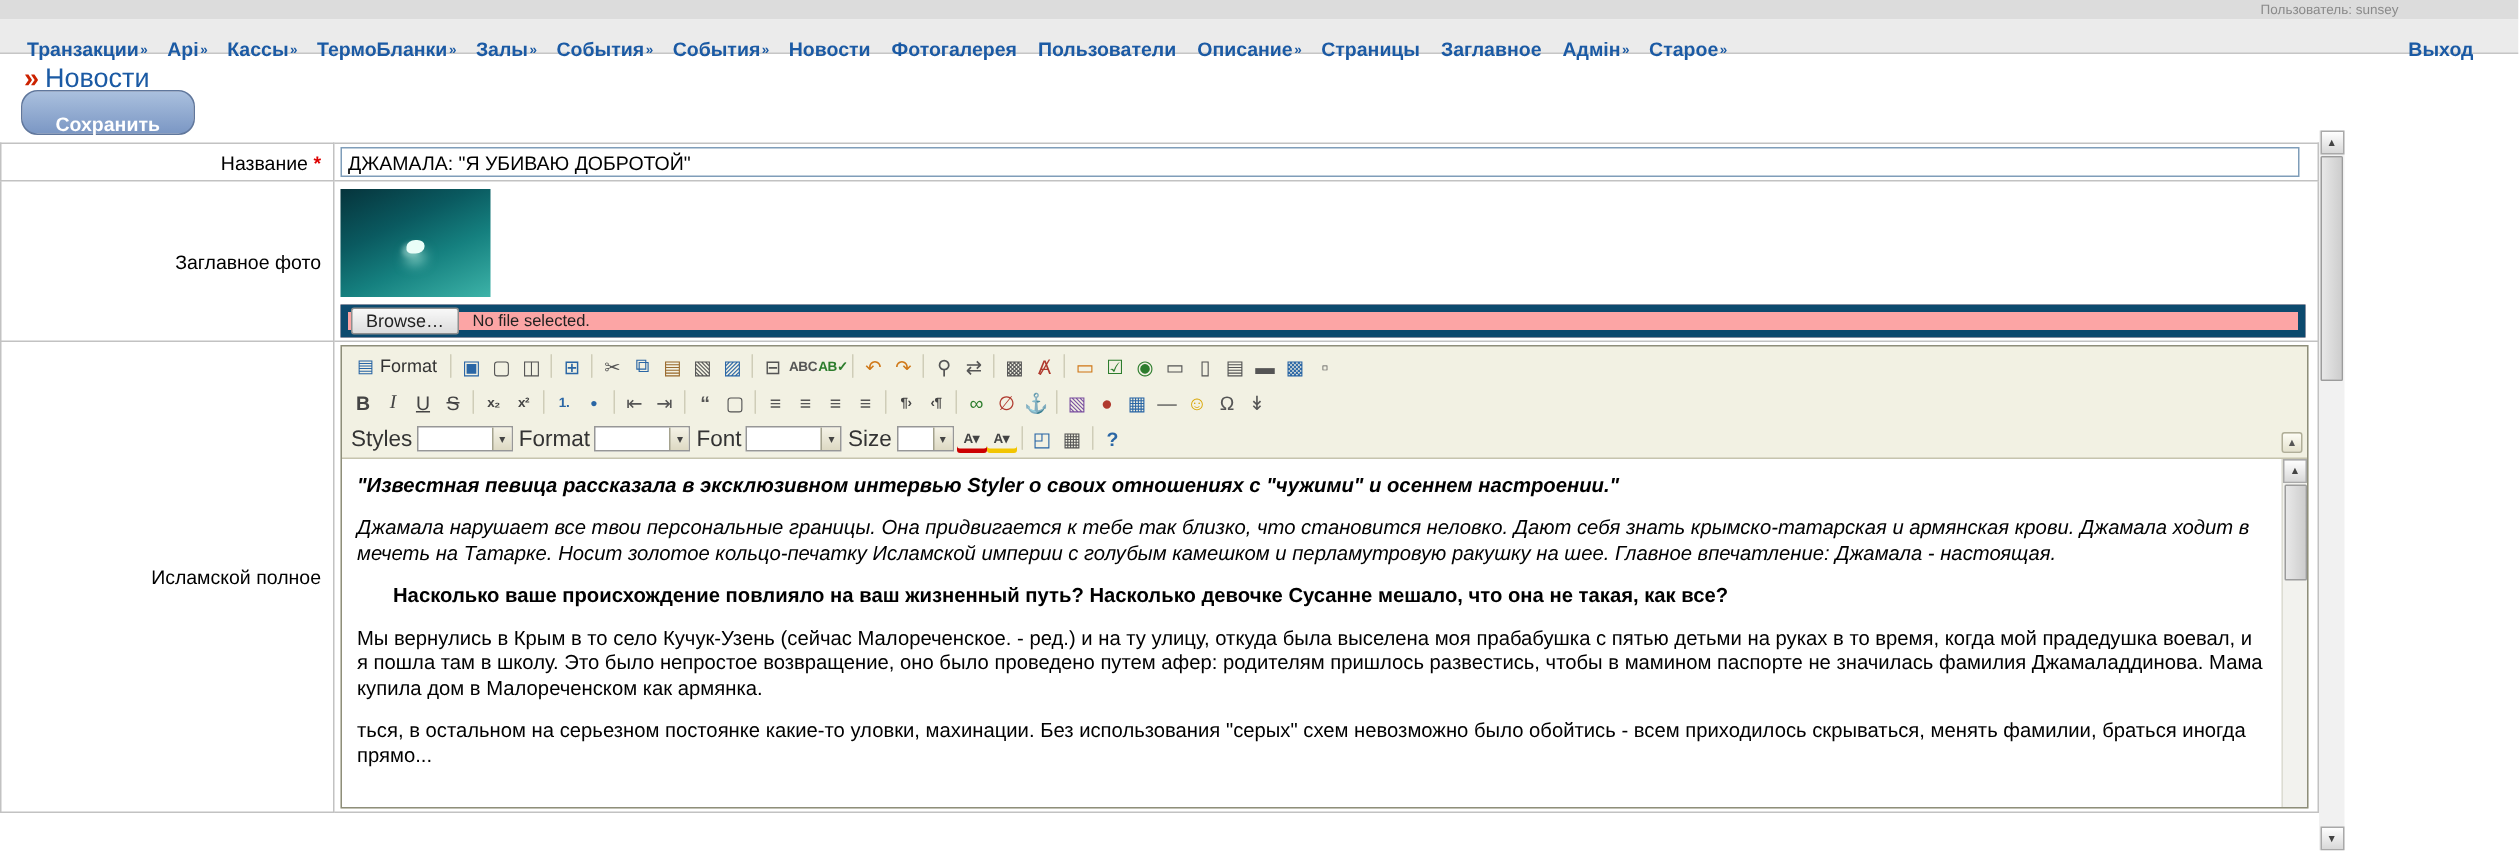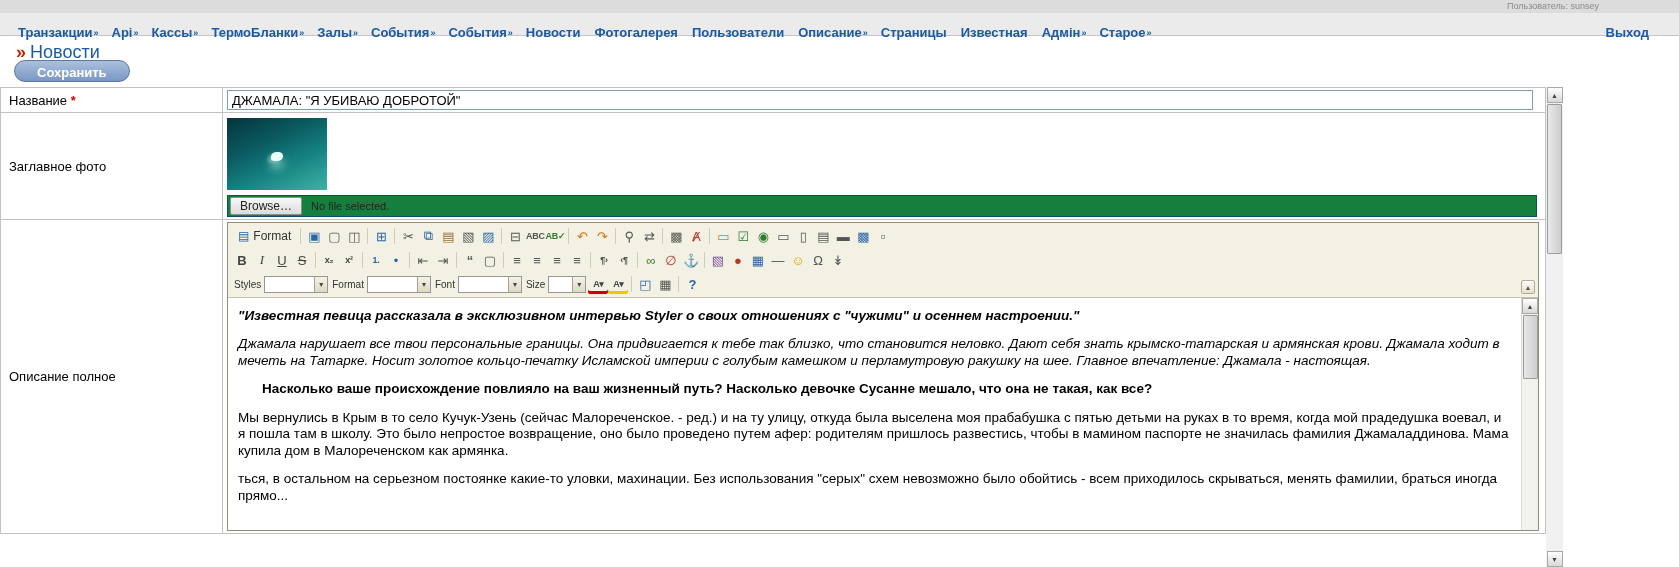--- a/index.html
+++ b/index.html
@@ -22,26 +22,26 @@
   .menu-logout { color:#1b5aa4; font-weight:bold; font-size:13px; text-decoration:none; cursor:pointer; }
 
   
   .breadcrumb { margin:6px 0 4px 16px; font-size:18px; height:14px; }
   .bc-marker { color:#cc2200; font-weight:bold; margin-right:4px; }
   .bc-link { color:#1b5aa4; text-decoration:none; cursor:pointer; }
 
   
   .save-btn { display:block; margin:0 0 5px 14px; height:22px;
     background:linear-gradient(#aac0de,#7b97c4); border:1px solid #60779c; border-radius:11px;
-    color:#fff; font-weight:bold; font-size:13px; padding:4px 22px; cursor:pointer; font-family:inherit;text-align:right; }
+    color:#fff; font-weight:bold; font-size:13px; padding:14px 22px; cursor:pointer; font-family:inherit;text-align:right; }
 
   
   .form-table { border-collapse:collapse; width:1546px; table-layout:fixed; }
   .form-table td { border:1px solid #c2c2c2; font-size:13px; }
-  .label-cell { width:222px; padding:3px 8px; vertical-align:middle; }
+  .label-cell { width:222px; text-align:right; padding:3px 8px; vertical-align:middle; }
   .value-cell { padding:2px 4px; vertical-align:middle; }
   .row-gray td { background:#e9e9e9; }
   .row-white td { background:#fff; }
   .req { color:#d00; font-weight:bold; }
 
   .text-input { border:1px solid #7f9db9; height:20px; font-size:13px; font-family:inherit;
     padding:1px 4px; background:#fff; color:#000; }
   .name-input { width:calc(100% - 8px); }
   .date-input { width:187px; vertical-align:middle; }
 
@@ -50,21 +50,21 @@
     background-image:
       repeating-linear-gradient(to right, transparent 0 3px, #d88 3px 4px),
       repeating-linear-gradient(to bottom, transparent 0 3px, #d88 3px 4px); }
 
   .thumb { width:100px; height:72px; margin:3px 0 5px;
     background:linear-gradient(155deg,#06343c 0%,#0a5a60 35%,#15807f 62%,#3db3a8 100%); position:relative; }
   .thumb-bird { position:absolute; left:44px; top:34px; width:12px; height:9px; background:#eafef8;
     border-radius:50% 40% 50% 30%;
     box-shadow:0 7px 8px 1px rgba(200,255,240,.5), -3px 2px 3px rgba(220,255,245,.35); }
 
-  .file-row { border:1px solid #0c4a6e; background:#15803d; height:22px; display:flex;
+  .file-row { border:5px solid #0c4a6e; background:#fca5a5; height:22px; display:flex;
     align-items:center; width:calc(100% - 4px); }
   .browse-btn { margin:0 1px 0 2px; background:linear-gradient(#f8f8f8,#dcdcdc); border:1px solid #8e8e8e;
     border-radius:2px; font-size:12px; padding:1px 9px; font-family:inherit; color:#222; cursor:pointer; height:18px; }
   .file-status { font-size:11px; color:#222; margin-left:8px; }
 
   .cb-wrap { display:flex; align-items:center; gap:4px; font-size:12.5px; cursor:default; }
   .cb { width:13px; height:13px; margin:0; }
 
   
   .editor { border:1px solid #8e8e7a; background:#f2f1e3; width:1312px; position:relative; }
@@ -89,21 +89,21 @@
   [data-cls~="c-purple"] { color:#7a4fa0; }
   [data-cls~="c-brown"]  { color:#9a6b2f; }
   [data-cls~="color-text"] { box-shadow:inset 0 -3px 0 #cc0000; }
   [data-cls~="color-bg"]   { box-shadow:inset 0 -3px 0 #f2c500; }
 
   .source-btn { display:inline-flex; align-items:center; gap:4px; padding:0 6px; font-size:12px;
     color:#333; height:19px; cursor:pointer; }
   .src-icon { color:#2a66a5; font-size:12px; }
 
   .ed-combo { display:inline-flex; align-items:center; margin:0 2px; cursor:pointer; }
-  .combo-label { font-size:10px; color:#333; margin-right:3px; }
+  .combo-label { font-size:15px; color:#333; margin-right:3px; }
   .combo-box { display:inline-flex; align-items:center; justify-content:space-between;
     background:#fff; border:1px solid #979797; height:17px; }
   .combo-value { font-size:11px; padding:0 3px; flex:1; }
   .combo-arrow { width:13px; height:15px; background:linear-gradient(#f5f3e7,#ddd9c3);
     border-left:1px solid #a5a38f; font-size:8px; display:flex; align-items:center; justify-content:center; color:#444; }
   [data-name="styles-combo"] .combo-box { width:64px; }
   [data-name="format-combo"] .combo-box { width:64px; }
   [data-name="font-combo"]   .combo-box { width:64px; }
   [data-name="size-combo"]   .combo-box { width:38px; }
 
@@ -158,21 +158,21 @@
       <a class="menu-item" data-name="menu-item-novosti"><span data-name="menu-item-label">Новости</span><span class="mi-arrow" data-name="submenu-arrow-icon"></span></a>
 
       <a class="menu-item" data-name="menu-item-fotogalereya"><span data-name="menu-item-label">Фотогалерея</span><span class="mi-arrow" data-name="submenu-arrow-icon"></span></a>
 
       <a class="menu-item" data-name="menu-item-polzovateli"><span data-name="menu-item-label">Пользователи</span><span class="mi-arrow" data-name="submenu-arrow-icon"></span></a>
 
       <a class="menu-item" data-name="menu-item-rassylka"><span data-name="menu-item-label">Описание</span><span class="mi-arrow" data-name="submenu-arrow-icon">»</span></a>
 
       <a class="menu-item" data-name="menu-item-stranitsy"><span data-name="menu-item-label">Страницы</span><span class="mi-arrow" data-name="submenu-arrow-icon"></span></a>
 
-      <a class="menu-item" data-name="menu-item-predzakazy"><span data-name="menu-item-label">Известная</span><span class="mi-arrow" data-name="submenu-arrow-icon"></span></a>
+      <a class="menu-item" data-name="menu-item-predzakazy"><span data-name="menu-item-label">Заглавное</span><span class="mi-arrow" data-name="submenu-arrow-icon"></span></a>
 
       <a class="menu-item" data-name="menu-item-admin"><span data-name="menu-item-label">Адмін</span><span class="mi-arrow" data-name="submenu-arrow-icon">»</span></a>
 
       <a class="menu-item" data-name="menu-item-staroe"><span data-name="menu-item-label">Старое</span><span class="mi-arrow" data-name="submenu-arrow-icon">»</span></a>
     </nav>
   <a class="menu-logout" data-name="logout-link">Выход</a>
 </div>
 
 <div class="breadcrumb" data-name="breadcrumb">
   <span class="bc-marker" data-name="breadcrumb-marker-icon">»</span><a class="bc-link" data-name="breadcrumb-link-news">Новости</a>
@@ -200,21 +200,21 @@
             <div class="thumb-bird" data-name="photo-bird-shape"></div>
           </div>
       <div class="file-row" data-name="file-input">
         <button class="browse-btn" data-name="browse-button">Browse…</button>
         <span class="file-status" data-name="file-status-text">No file selected.</span>
       </div>
     </td>
   </tr>
   <tr class="row-white" data-name="form-row-description">
     <td class="label-cell">
-      <span data-name="description-label">Описание полное</span>
+      <span data-name="description-label">Исламской полное</span>
     </td>
     <td class="value-cell">
       <div class="editor" data-name="rich-text-editor">
         <div class="ed-toolbar" data-name="editor-toolbar">
           <div class="ed-row" data-name="editor-toolbar-row-1">
             <span class="tb-item source-btn" data-name="source-button">
               <span class="src-icon" data-name="source-icon">▤</span>
               <span data-name="source-button-label">Format</span>
             </span>
             <span class="tb-item" data-kind="sep" data-name="toolbar-separator"></span>

